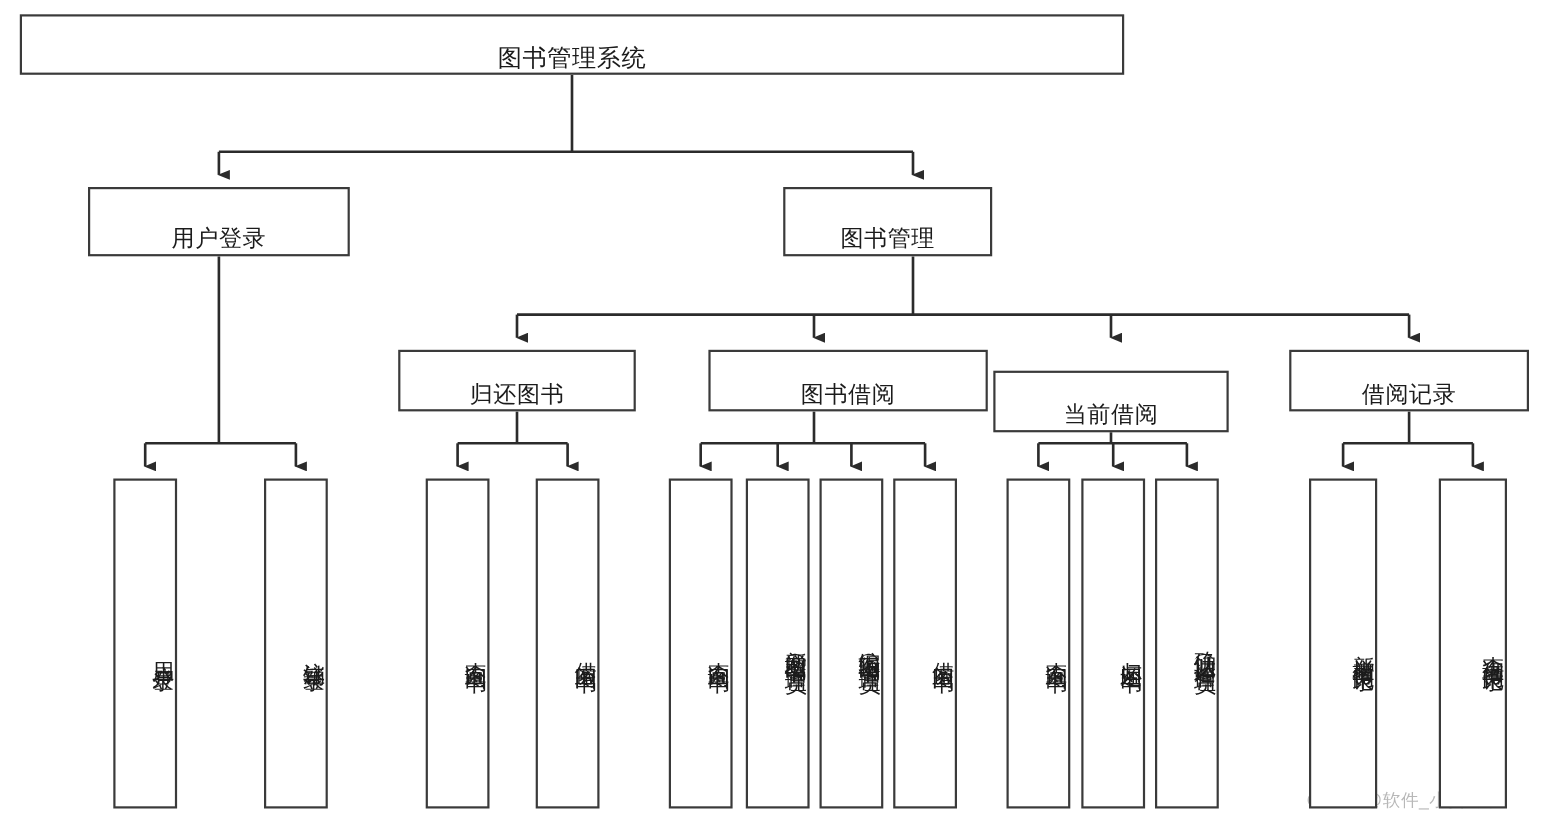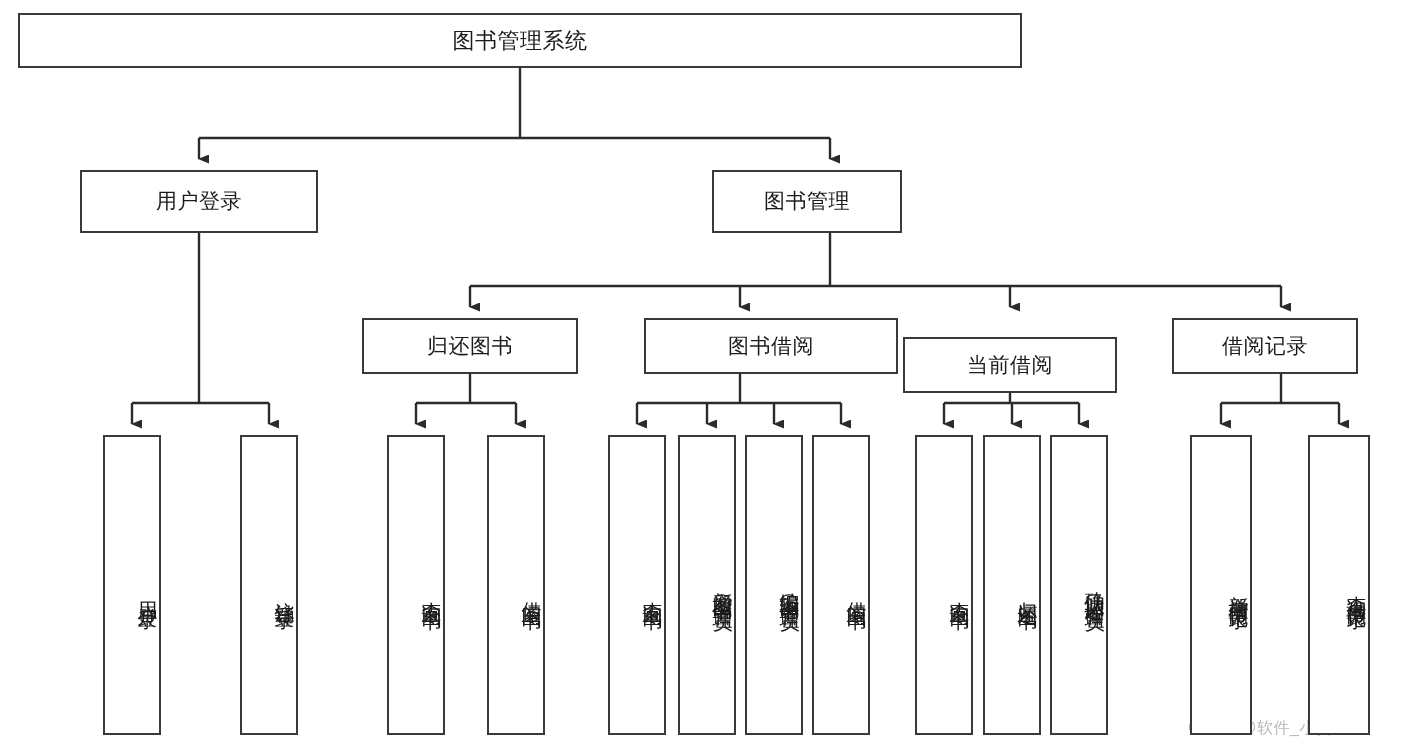--- a/index.html
+++ b/index.html
@@ -19,21 +19,21 @@
     position: absolute;
     left: 0; top: 0;
     width: 1405px; height: 747px;
     pointer-events: none;
   }
   .node {
     position: absolute;
     background: #ffffff;
     border: 2px solid #3a3a3a;
     display: flex;
-    align-items: center;
+    align-items: flex-end;
     justify-content: center;
     color: #1b1b1b;
     line-height: 1.18;
     text-align: center;
   }
   .node.horiz {
     font-size: 21px;
     letter-spacing: 0.5px;
   }
   .node.root {
@@ -116,21 +116,21 @@
     </div>
     <div class="node horiz" style="left: 362px; top: 318px; width: 216px; height: 56px;">
       <span>归还图书</span>
     </div>
     <div class="node horiz" style="left: 644px; top: 318px; width: 254px; height: 56px;">
       <span>图书借阅</span>
     </div>
     <div class="node horiz" style="left: 903px; top: 337px; width: 214px; height: 56px;">
       <span>当前借阅</span>
     </div>
-    <div class="node horiz" style="left: 1172px; top: 318px; width: 186px; height: 56px;">
+    <div class="node horiz" style="left: 1172px; top: 318px; width: 218px; height: 56px;">
       <span>借阅记录</span>
     </div>
     <div class="node vert" style="left: 103px; top: 435px; width: 58px; height: 300px;">
       <span>用户登录</span>
     </div>
     <div class="node vert" style="left: 240px; top: 435px; width: 58px; height: 300px;">
       <span>注销登录</span>
     </div>
     <div class="node vert" style="left: 387px; top: 435px; width: 58px; height: 300px;">
       <span>查询图书</span>

